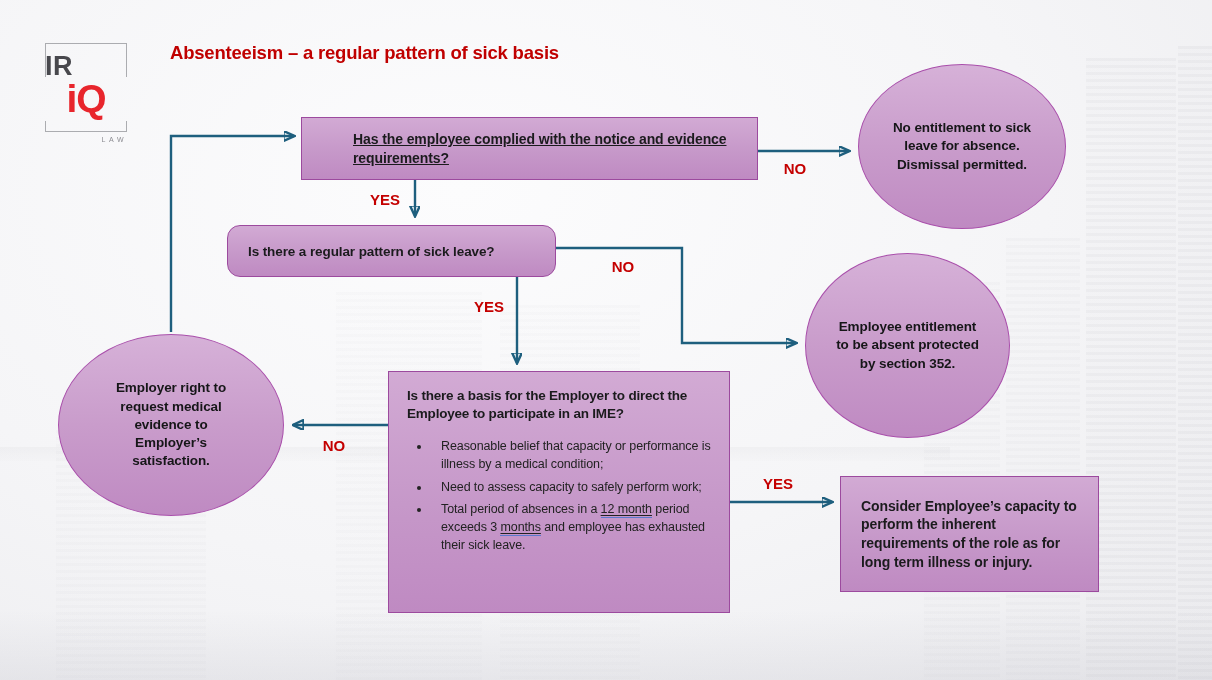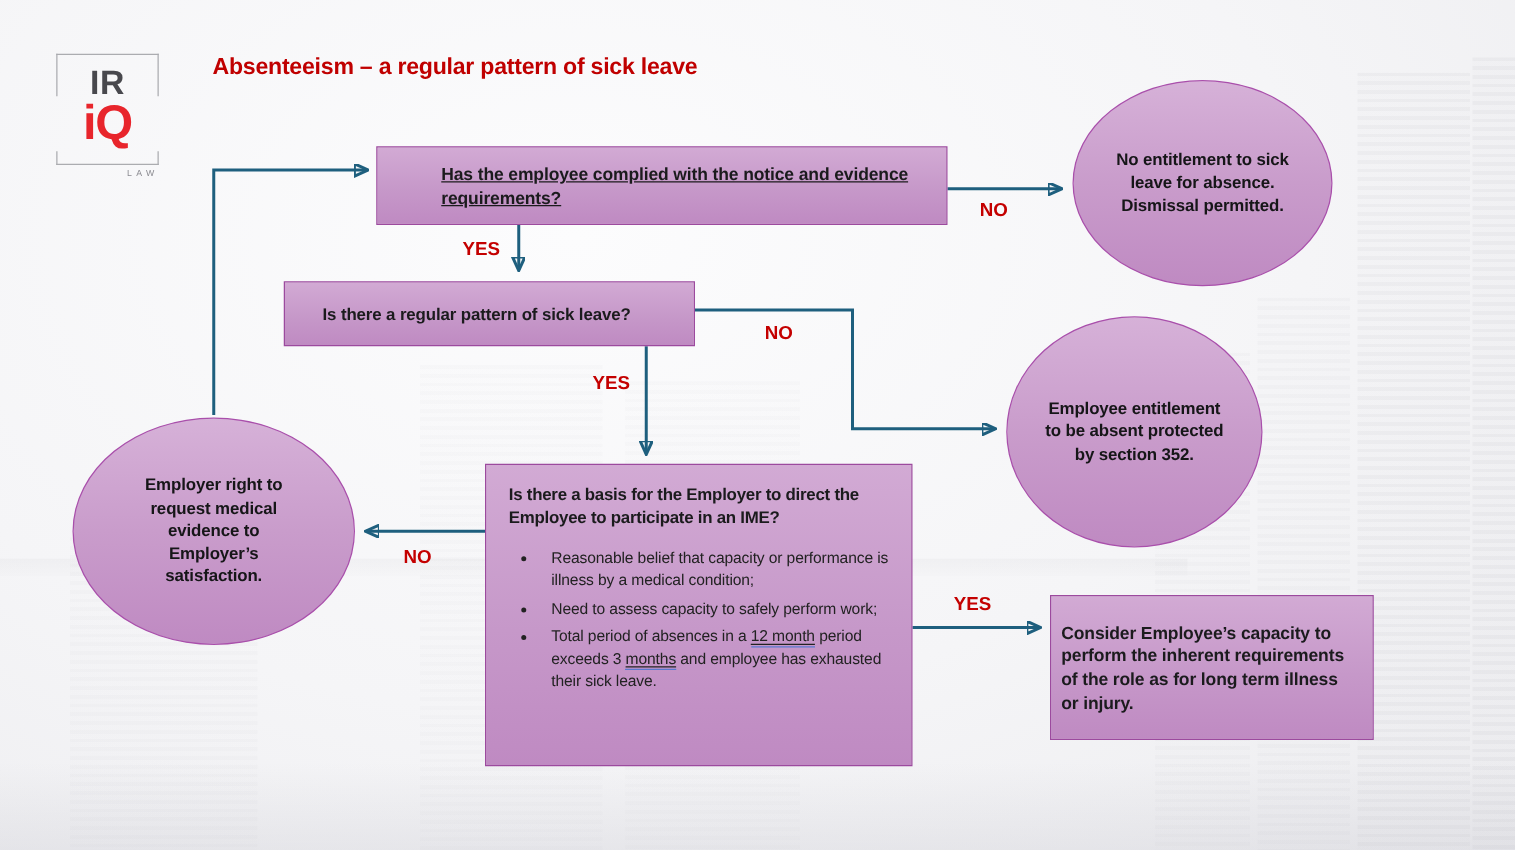--- a/index.html
+++ b/index.html
@@ -21,50 +21,50 @@
   .b6 { left:500px;   top:305px; width:140px; height:375px; opacity:.30; }
   .b7 { left:56px;    top:430px; width:150px; height:250px; opacity:.35; }
   .bridge { position:absolute; left:0; top:447px; width:950px; height:14px;
     background:linear-gradient(180deg, rgba(120,120,130,0.05), rgba(120,120,130,0.01)); }
   .bottom-fade { position:absolute; left:0; right:0; bottom:0; height:70px;
     background:linear-gradient(180deg, rgba(205,205,212,0) 0%, rgba(200,200,208,0.28) 100%); }
   
   .logo { position:absolute; left:45px; top:43px; width:82px; height:102px; }
   .logo-bracket-top { position:absolute; top:0; left:0; right:0; height:34px;
     border:1.5px solid #abacb0; border-bottom:none; }
-  .logo-ir { position:absolute; top:10px; left:0; right:0; text-align:center;
+  .logo-ir { position:absolute; top:10px; left:0; right:0; 
     font-weight:bold; font-size:27px; line-height:1; letter-spacing:0.5px; color:#48484d; }
   .logo-iq { position:absolute; top:36px; left:0; right:0; text-align:center;
     font-weight:bold; font-size:39px; line-height:1; letter-spacing:-1px; color:#e8252c; }
   .logo-bracket-bottom { position:absolute; top:78px; left:0; right:0; height:11px;
     border:1.5px solid #abacb0; border-top:none; }
   .logo-law { position:absolute; top:93px; right:0; font-size:7px; letter-spacing:3.5px; color:#8b8b91; }
   
   .page-title { position:absolute; left:170px; top:42px; font-size:18.5px; font-weight:bold;
     letter-spacing:-0.2px; color:#c00000; }
   
   .connectors { position:absolute; left:0; top:0; pointer-events:none; }
   .connectors path { stroke:#1e5f7e; stroke-width:2.4; fill:none; }
   
   .dbox { position:absolute; border:1.6px solid #9c4a9e;
     background:linear-gradient(180deg, #d2aad4 0%, #c698c9 55%, #bf8ac2 100%);
     font-weight:bold; letter-spacing:-0.1px; }
   #box-notice { left:301px; top:117px; width:457px; height:63px;
     display:flex; align-items:center; padding:4px 28px 4px 51px; font-size:14px; line-height:1.3;text-decoration:underline; }
   #box-pattern { left:227px; top:225px; width:329px; height:52px;
-    display:flex; align-items:center; padding-left:30px; font-size:13.5px; white-space:nowrap; }
+    display:flex; align-items:center; padding-left:20px; font-size:13.5px; white-space:nowrap;border-radius:13px; }
   #box-ime { left:388px; top:371px; width:342px; height:242px; padding:15px 14px 15px 18px; }
   .ime-heading { font-size:13.5px; font-weight:bold; line-height:1.34; letter-spacing:-0.2px; margin-bottom:15px; }
   .ime-bullets { list-style:disc; margin:0 0 0 0; padding-left:24px; font-weight:normal;
     font-size:12.5px; line-height:1.42; letter-spacing:-0.1px; color:#222; }
   .ime-bullets li { padding-left:10px; margin-bottom:5px; }
   .uline { text-decoration:underline; text-underline-offset:2px;
     border-bottom:1px solid #5b79cf; padding-bottom:0.5px;margin-top:20px; }
   #box-capacity { left:840px; top:476px; width:259px; height:116px;
-    display:flex; align-items:center; padding:8px 14px 8px 8px; font-size:14px; line-height:1.33; }
+    display:flex; align-items:center; padding:8px 14px 8px 20px; font-size:14px; line-height:1.33; }
   
   .enode { position:absolute; border-radius:50%; border:1.8px solid #a94fab;
     background:linear-gradient(180deg, #d6b1d8 0%, #c99ccb 50%, #bf8ac2 100%);
     display:flex; flex-direction:column; align-items:center; justify-content:center;
     text-align:center; font-weight:bold; font-size:13.5px; line-height:1.35;
     letter-spacing:-0.1px; color:#161618; }
   #el-no-entitlement { left:858px; top:64px;  width:208px; height:165px; padding:0 24px; }
   #el-no-entitlement .para-gap { }
   #el-protected     { left:805px; top:253px; width:205px; height:185px; padding:0 28px;align-items:flex-end; }
   #el-medical       { left:58px;  top:334px; width:226px; height:182px; padding:0 42px; }
@@ -96,21 +96,21 @@
   </div>
 
   <div class="logo">
     <div class="logo-bracket-top"></div>
     <div class="logo-ir">IR</div>
     <div class="logo-iq">iQ</div>
     <div class="logo-bracket-bottom"></div>
     <div class="logo-law">LAW</div>
   </div>
 
-  <h1 class="page-title">Absenteeism – a regular pattern of sick leave</h1>
+  <h1 class="page-title">Absenteeism – a regular pattern of sick basis</h1>
 
   <svg class="connectors" width="1212" height="680" viewBox="0 0 1212 680">
     <defs>
       <marker id="ah" markerUnits="userSpaceOnUse" markerWidth="12" markerHeight="11" refX="10.5" refY="5" orient="auto">
         <path d="M0,0 L11,5 L0,10 Z" fill="#1e5f7e" stroke="none"></path>
       </marker>
     </defs>
     <path d="M758,151 H849" marker-end="url(#ah)"></path>
     <path d="M415,180 V216" marker-end="url(#ah)"></path>
     <path d="M556,248 H682 V343 H796" marker-end="url(#ah)"></path>

